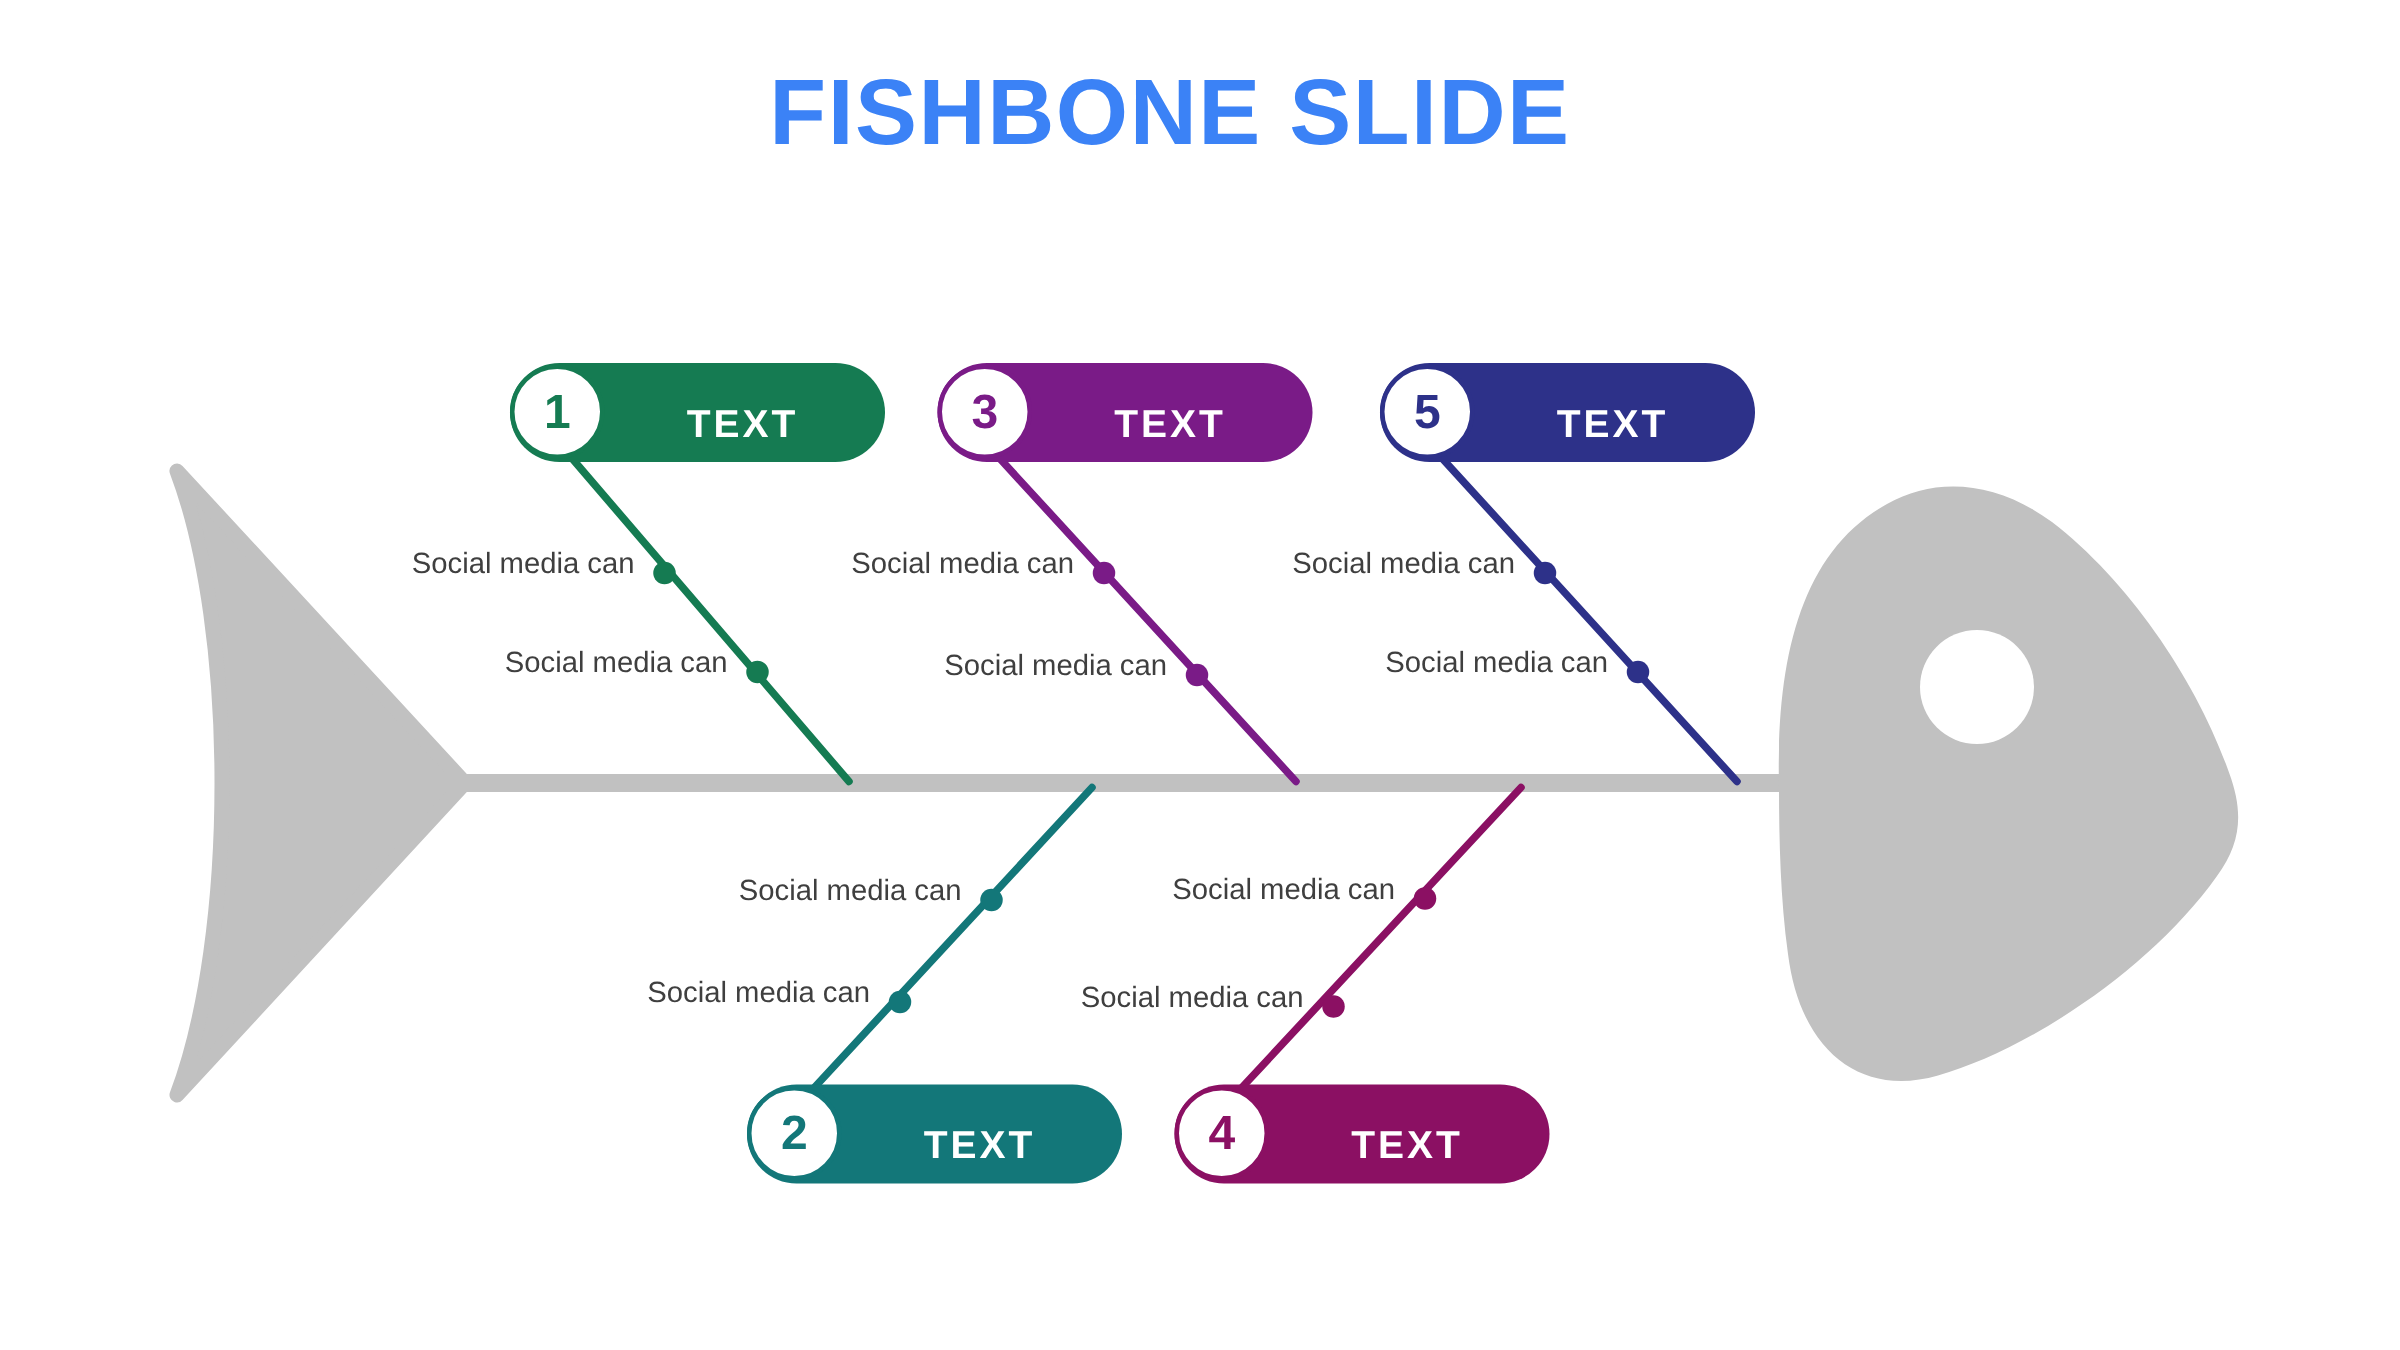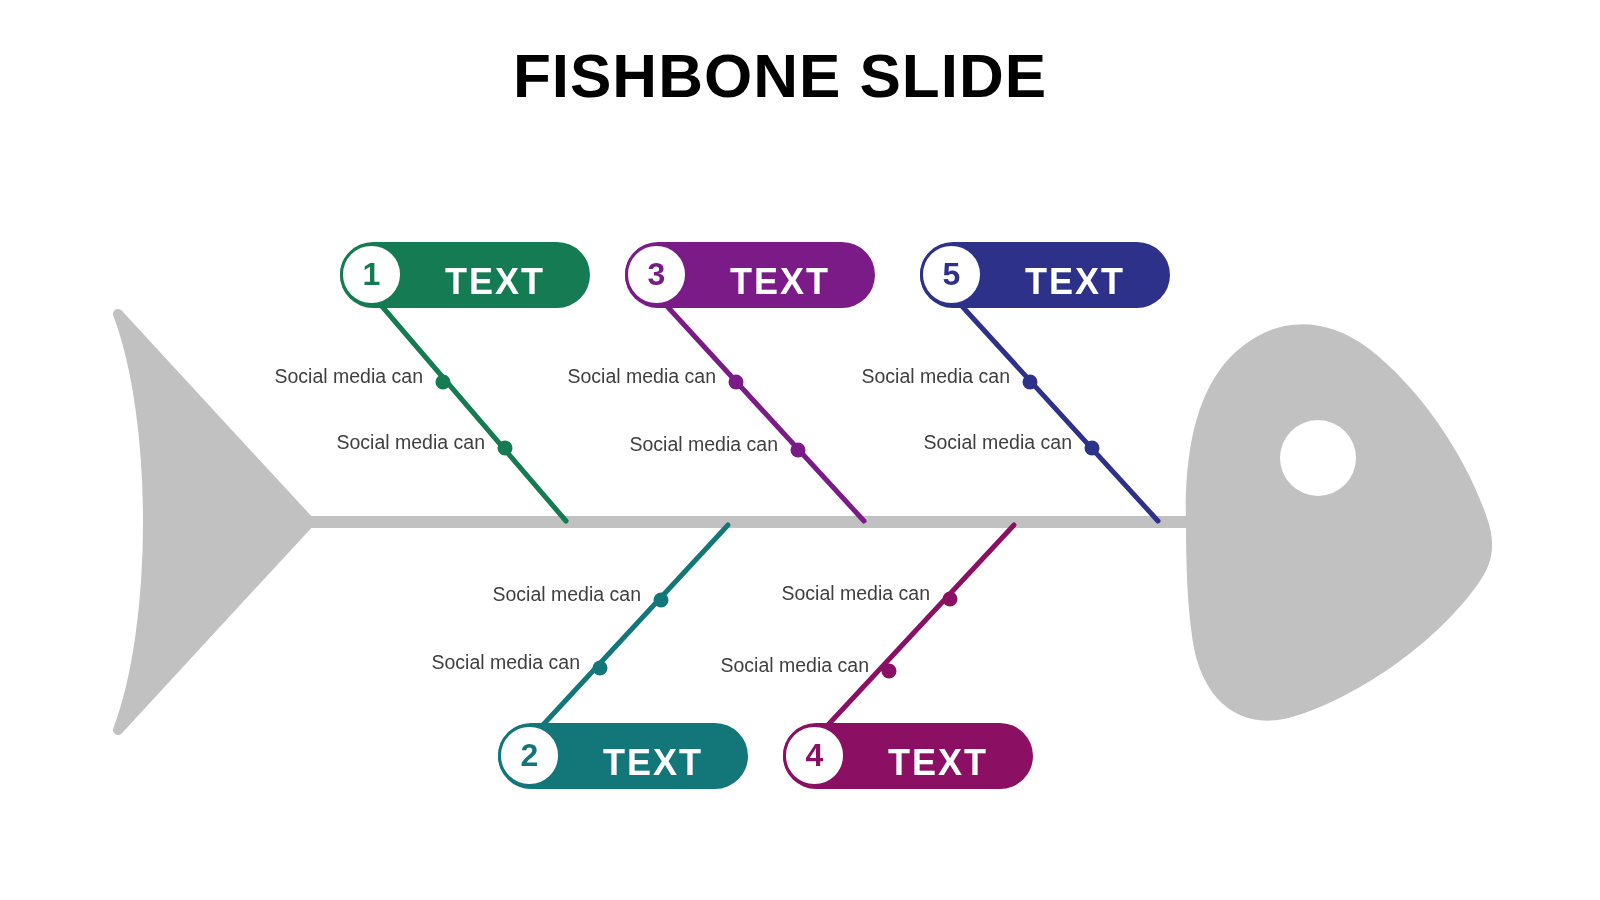--- a/index.html
+++ b/index.html
@@ -5,36 +5,36 @@
   html,body{margin:0;padding:0;}
   body{
     width:1600px;height:900px;position:relative;overflow:hidden;
     background:#ffffff;
     font-family:"Liberation Sans", sans-serif;
   }
   .title{
     position:absolute;left:0;top:40px;width:1560px;
     text-align:center;
     font-size:62px;font-weight:bold;letter-spacing:1px;
-    color:#000000;
+    color:#3b82f6;
   }
   #bones{position:absolute;left:0;top:0;}
   .pill{
     position:absolute;width:250px;height:66px;border-radius:33px;
   }
   .pill-num{
     position:absolute;left:0;top:1px;width:63px;height:63px;border-radius:50%;
     background:#ffffff;border:3.5px solid #000;box-sizing:border-box;
     display:flex;align-items:center;justify-content:center;
     font-size:32px;font-weight:bold;
   }
   .pill-label{
     position:absolute;left:72px;right:12px;top:0;height:80px;
     display:flex;align-items:center;justify-content:center;
-    color:#ffffff;font-size:36px;font-weight:bold;letter-spacing:2px;
+    color:#ffffff;font-size:26px;font-weight:bold;letter-spacing:2px;
   }
   .note{
     position:absolute;height:24px;line-height:24px;white-space:nowrap;
     font-size:19.5px;color:#3f3f3f;text-align:center;
   }
 </style>
 </head>
 <body>
 
 <svg id="bones" width="1600" height="900" viewBox="0 0 1600 900">

